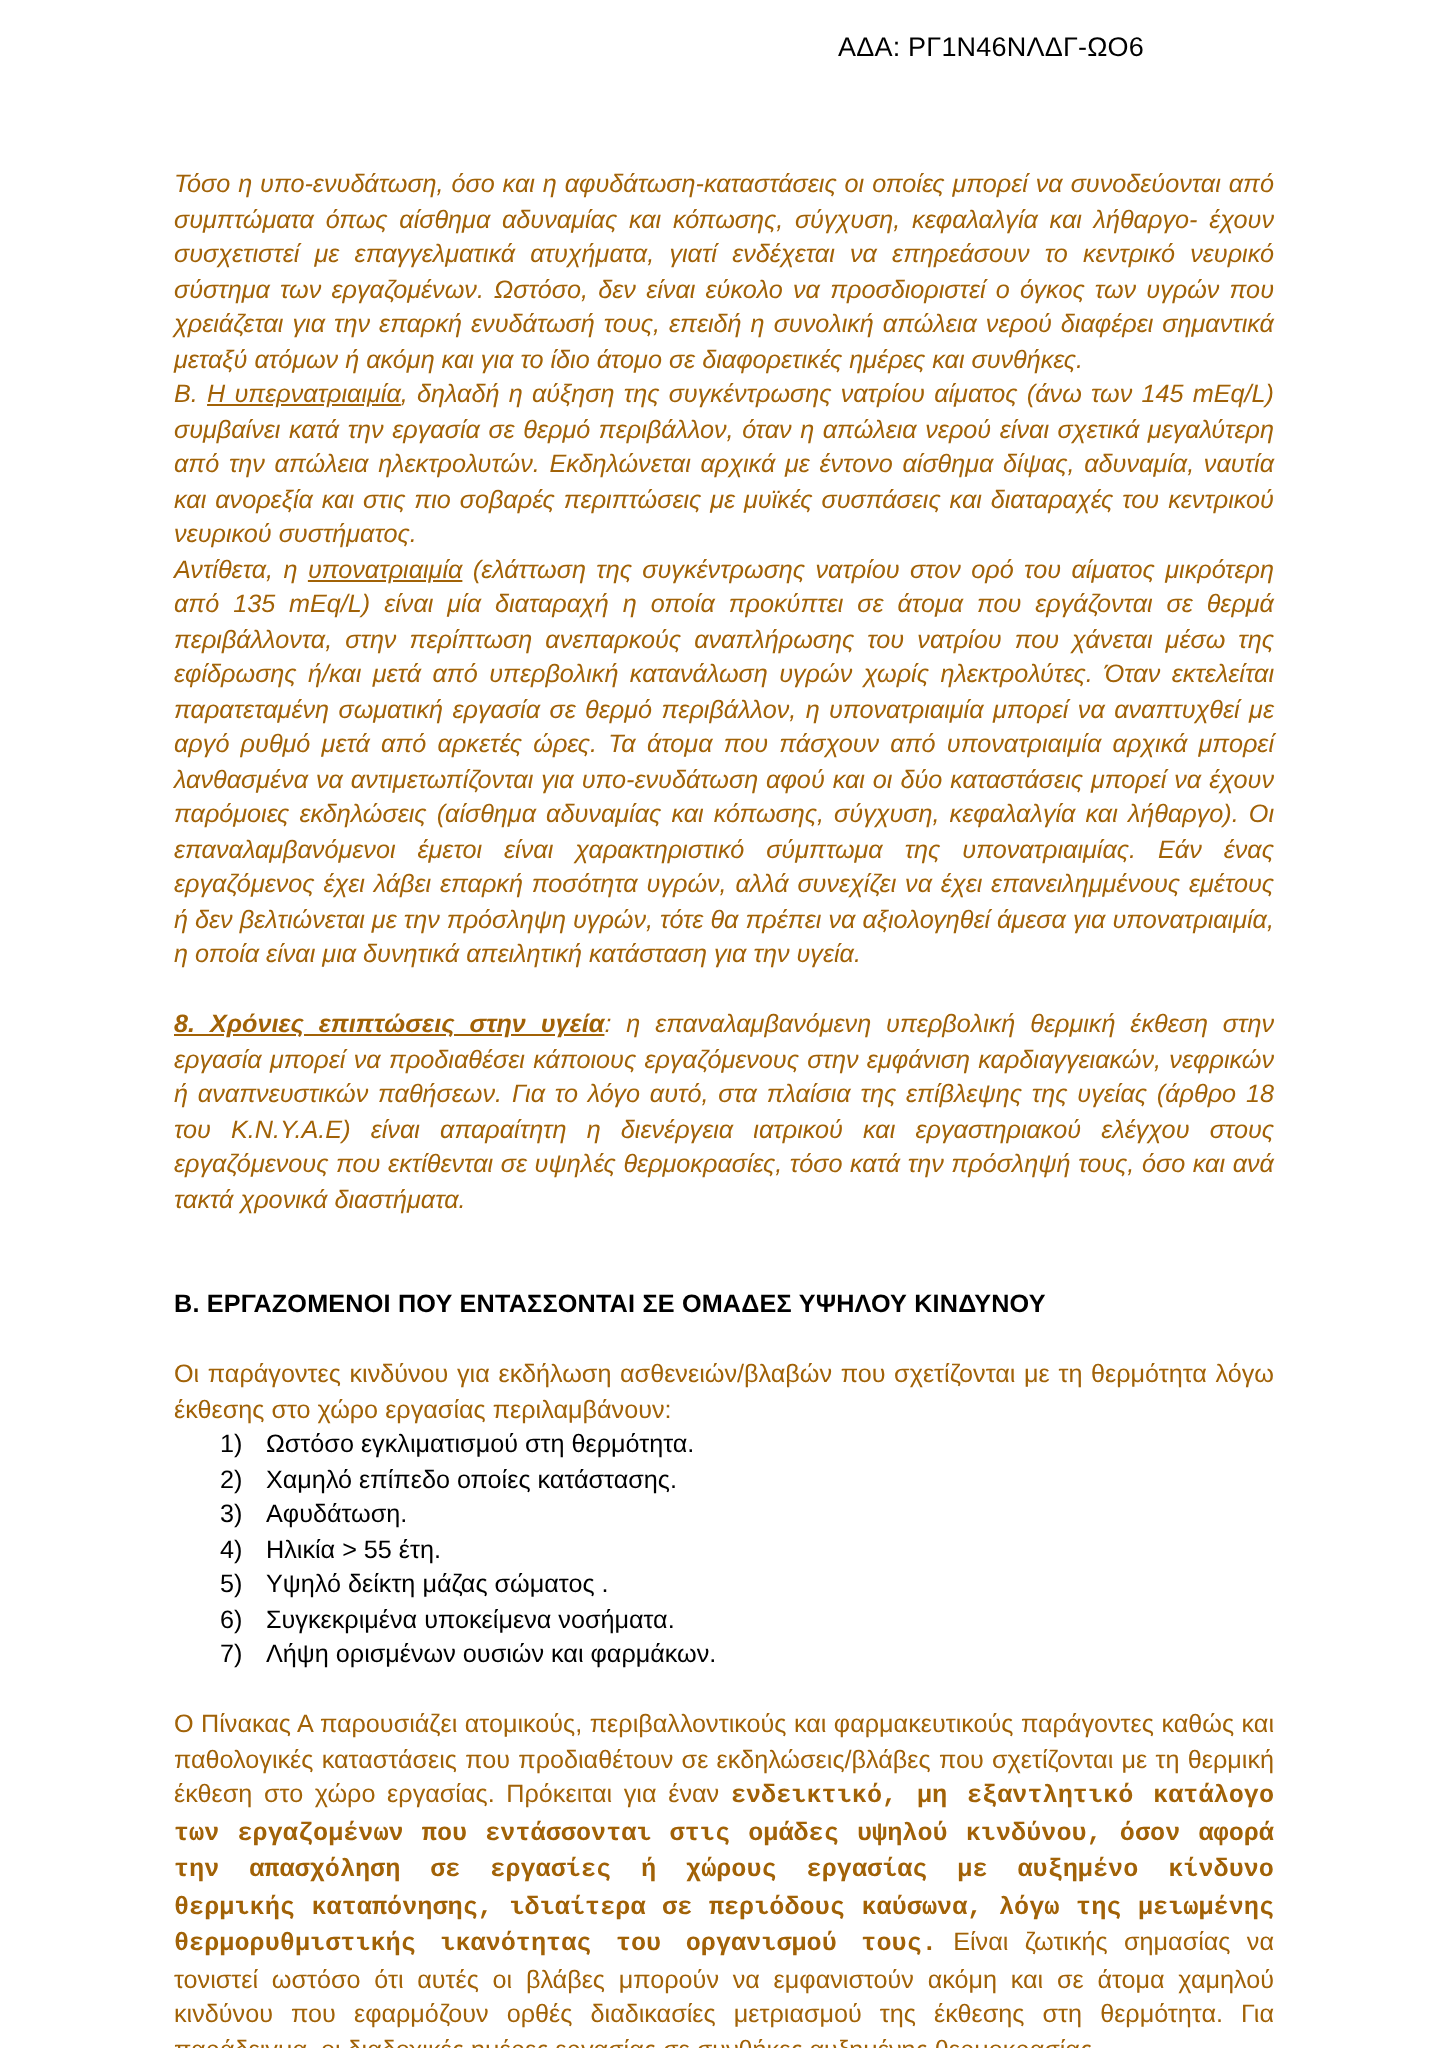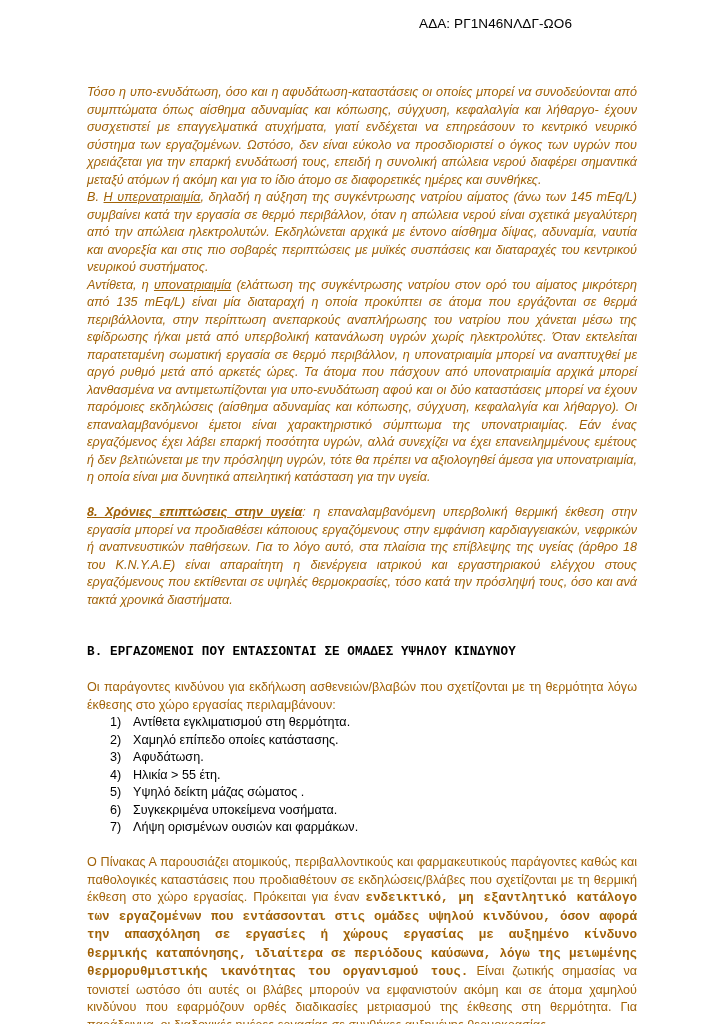--- a/index.html
+++ b/index.html
@@ -47,21 +47,21 @@
   }
   .para.italic {
     font-style: italic;
   }
   .gap-1 { height: 17.5px; }
   .gap-2 { height: 35px; }
   .u { text-decoration: underline; }
   .b { font-weight: bold; font-family: Liberation Mono, monospace; }
   .bu { font-weight: bold; text-decoration: underline; }
   .section-heading {
-    font-family: Liberation Mono, monospace;
+    font-family: Liberation Sans, sans-serif;
     font-size: 12.6px;
     line-height: 17.5px;
     font-weight: bold;
     margin: 0;
     color: #000000;
     letter-spacing: 0.1px;
   }
   ol.risk-list {
     margin: 0;
     padding: 0;
@@ -106,21 +106,21 @@
 
     <p class="section-heading">Β. ΕΡΓΑΖΟΜΕΝΟΙ ΠΟΥ ΕΝΤΑΣΣΟΝΤΑΙ ΣΕ ΟΜΑΔΕΣ ΥΨΗΛΟΥ ΚΙΝΔΥΝΟΥ</p>
 
     <div class="gap-1"></div>
 
     <p class="para"><span>Οι παράγοντες κινδύνου για εκδήλωση ασθενειών/βλαβών που σχετίζονται με τη θερμότητα λόγω έκθεσης στο χώρο εργασίας περιλαμβάνουν:</span></p>
 
     <ol class="risk-list">
       <li>
           <span class="num">1)</span>
-          <span class="txt">Αντίθετα εγκλιματισμού στη θερμότητα.</span>
+          <span class="txt">Ωστόσο εγκλιματισμού στη θερμότητα.</span>
         </li>
       <li>
           <span class="num">2)</span>
           <span class="txt">Χαμηλό επίπεδο οποίες κατάστασης.</span>
         </li>
       <li>
           <span class="num">3)</span>
           <span class="txt">Αφυδάτωση.</span>
         </li>
       <li>

